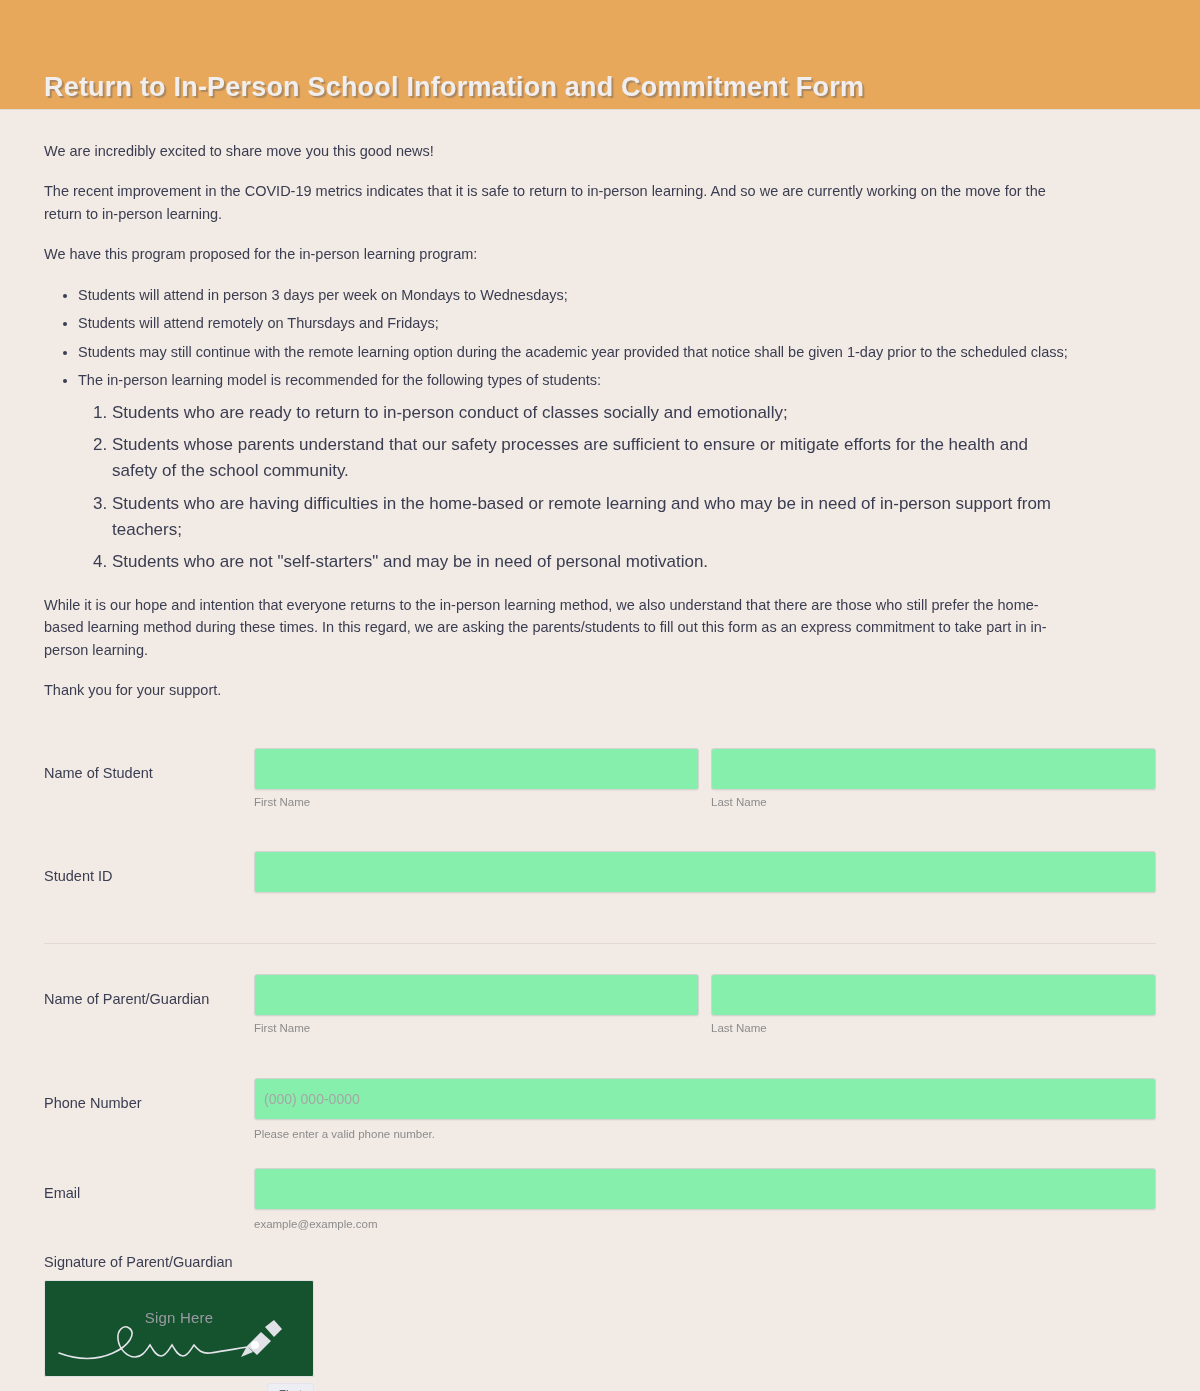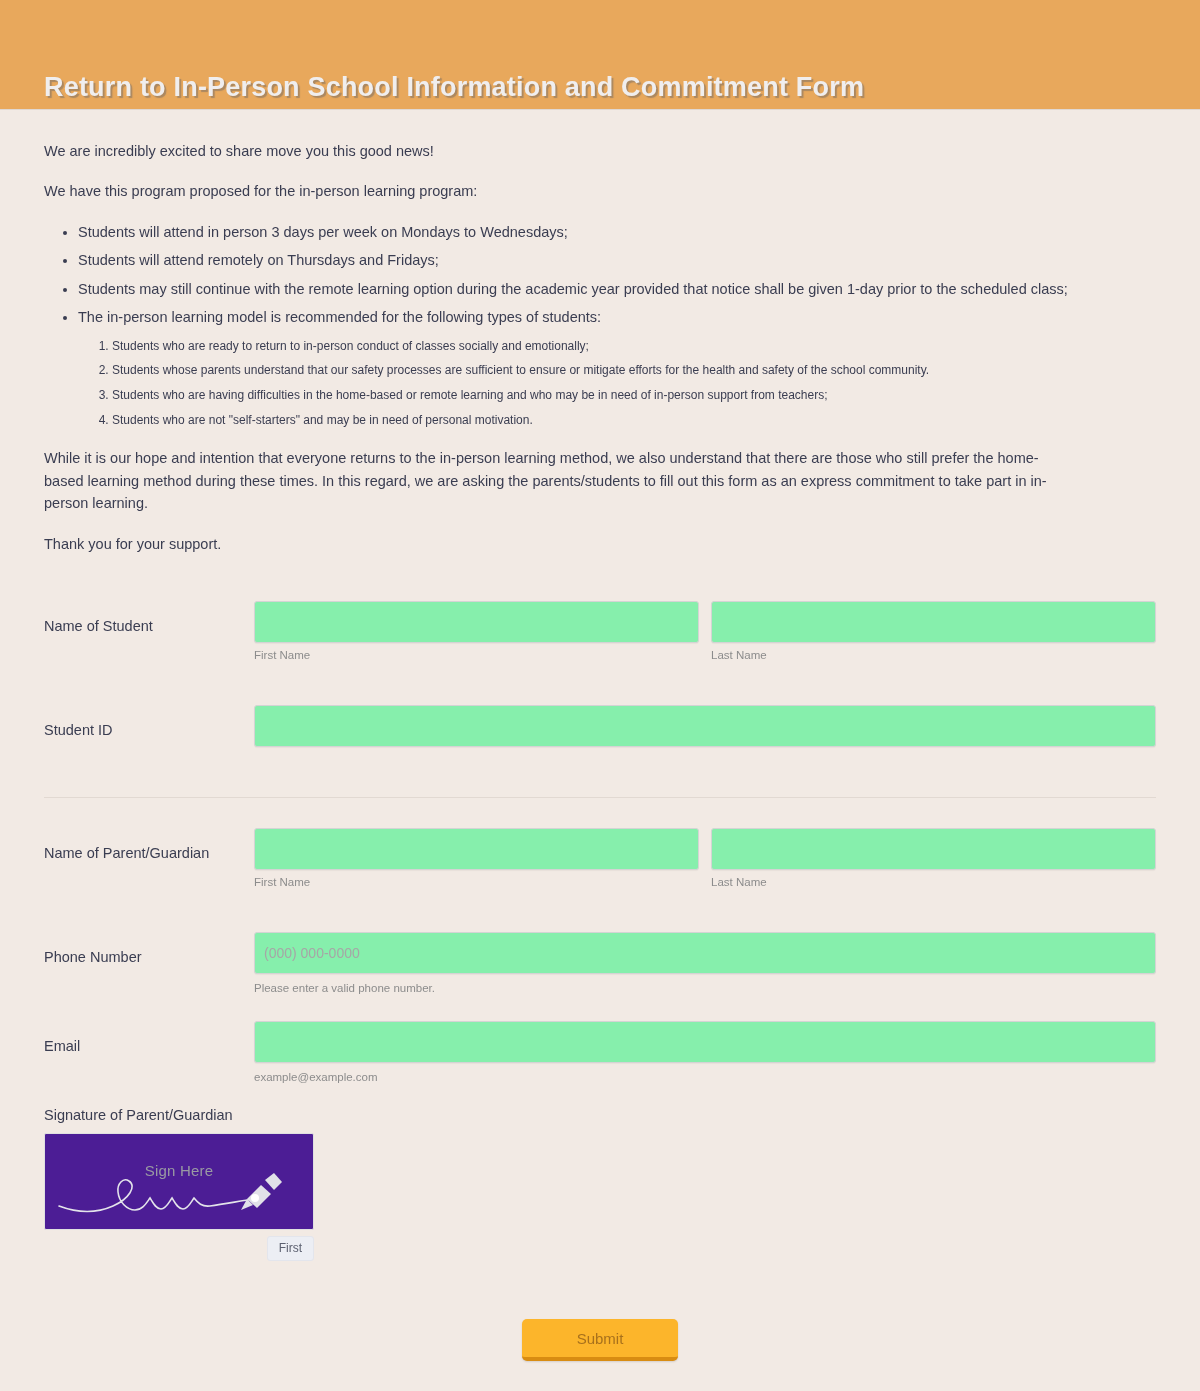--- a/index.html
+++ b/index.html
@@ -56,21 +56,21 @@
     line-height: 1.55;
     color: #3a3d51;
     margin-bottom: 6px;
   }
   .intro ol {
     margin: 8px 0 2px 0;
     padding-left: 34px;
     list-style: decimal;
   }
   .intro ol > li {
-    font-size: 12px;
+    font-size: 17px;
     line-height: 1.55;
     color: #3a3d51;
     margin-bottom: 6px;
   }
   .intro ul > li.has-sub {
     margin-bottom: 0;
   }
 
   
   .form-body {
@@ -149,21 +149,21 @@
     padding: 18px 59px 0 44px;
   }
   .signature-label {
     font-size: 14.5px;
     color: #3a3d51;
     margin-bottom: 10px;
   }
   .signature-pad {
     width: 270px;
     height: 97px;
-    background: #4c1d95;
+    background: #14532d;
     border: 1px solid #e0e0e0;
     border-radius: 2px;
     position: relative;
     box-sizing: border-box;
     overflow: hidden;
   }
   .sign-here-text {
     position: absolute;
     left: 0;
     right: 0;
@@ -220,20 +220,21 @@
 </style>
 </head>
 <body>
 
 <div class="form-header">
   <h1 class="form-title">Return to In-Person School Information and Commitment Form</h1>
 </div>
 
 <div class="intro">
   <p>We are incredibly excited to share move you this good news!</p>
+  <p>The recent improvement in the COVID-19 metrics indicates that it is safe to return to in-person learning. And so we are currently working on the move for the return to in-person learning.</p>
   <p>We have this program proposed for the in-person learning program:</p>
 
   <ul>
     <li>Students will attend in person 3 days per week on Mondays to Wednesdays;</li>
     <li>Students will attend remotely on Thursdays and Fridays;</li>
     <li>Students may still continue with the remote learning option during the academic year provided that notice shall be given 1-day prior to the scheduled class;</li>
     <li class="has-sub">
       <span>The in-person learning model is recommended for the following types of students:</span>
       <ol>
         <li>Students who are ready to return to in-person conduct of classes socially and emotionally;</li>

